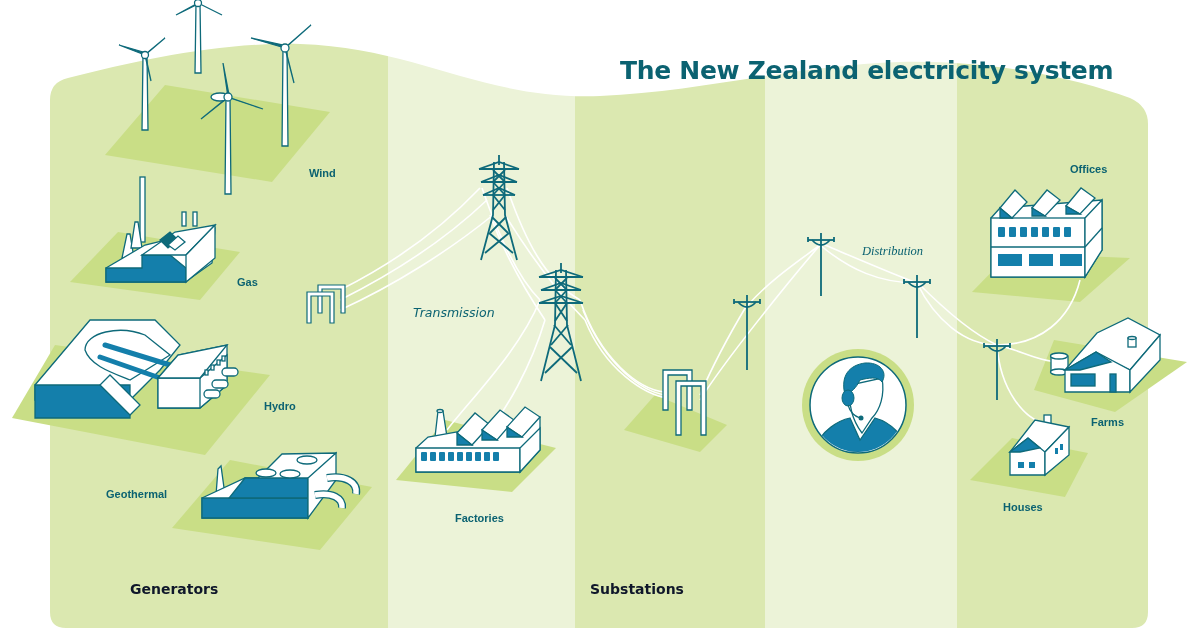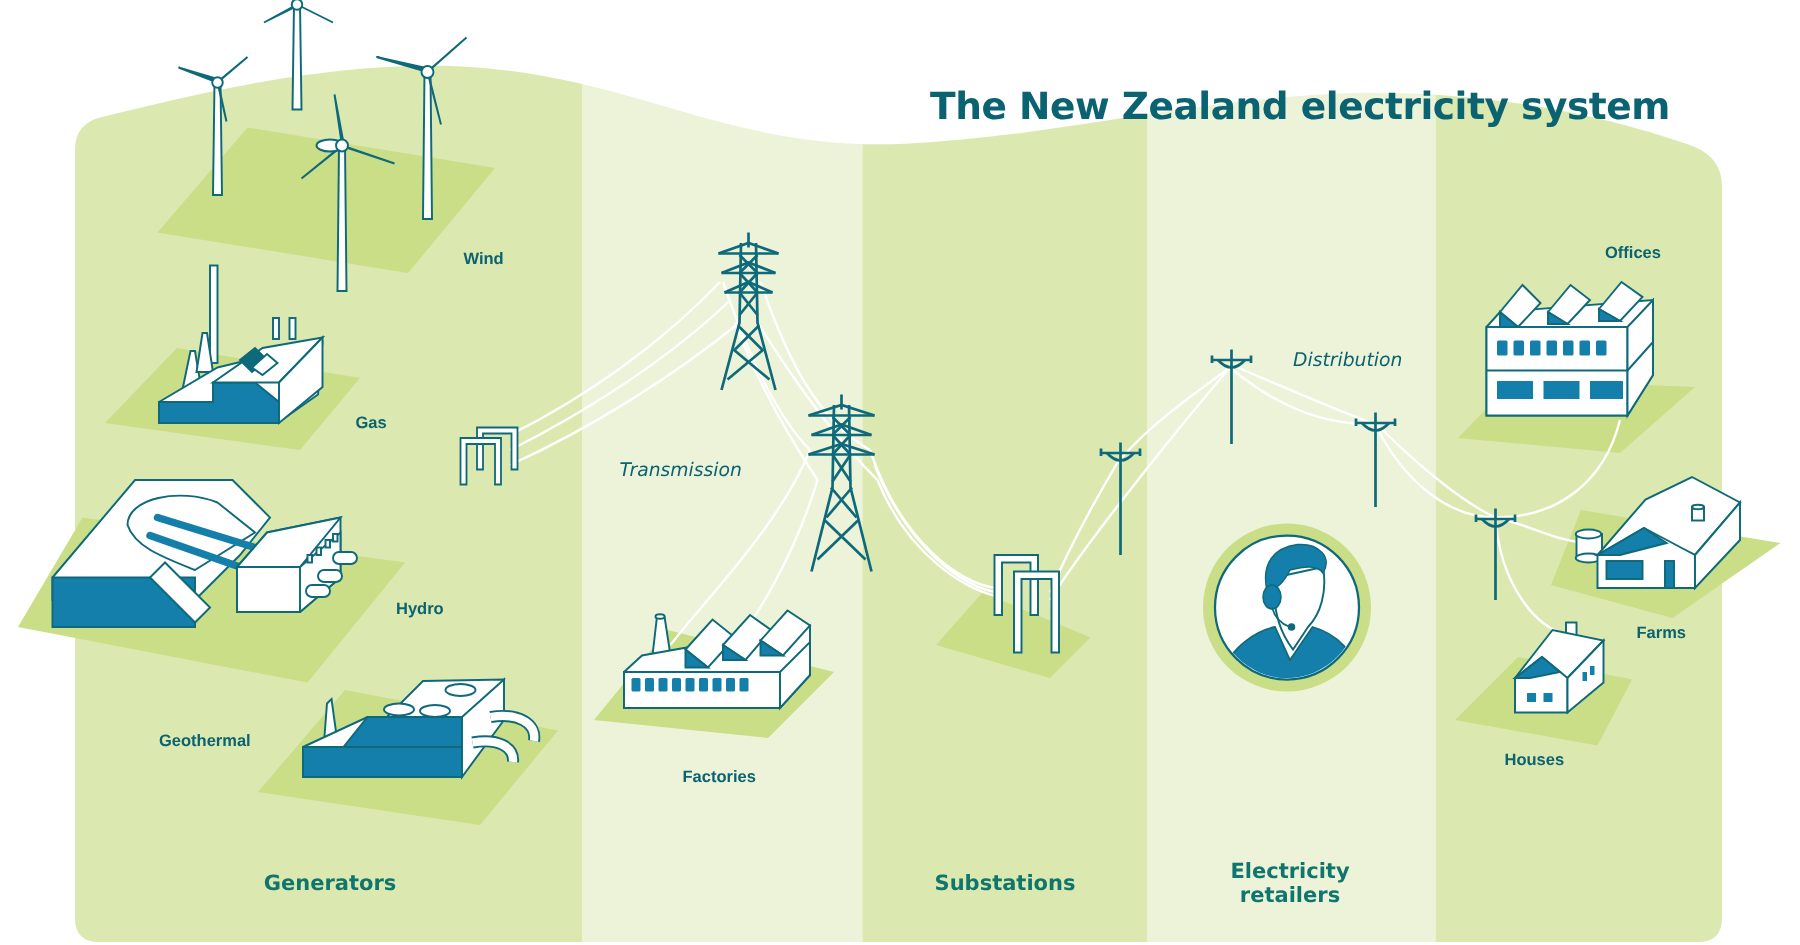--- a/index.html
+++ b/index.html
@@ -1,21 +1,21 @@
 <!DOCTYPE html>
 <html><head>
 <meta charset="utf-8">
 <style>
   html, body { margin: 0; padding: 0; background: #ffffff; }
   body { width: 1200px; height: 630px; position: relative; overflow: hidden; font-family: "DejaVu Sans", sans-serif; }
   #stage { position: absolute; left: 0; top: 0; width: 1200px; height: 494px; }
   .title { position: absolute; left: 620px; top: 56px; font-family: "DejaVu Sans", sans-serif; font-weight: bold; font-size: 25px; color: #0b6271; letter-spacing: -0.3px; white-space: nowrap; }
   .lbl { position: absolute; font-family: Liberation Sans, sans-serif; font-weight: bold; font-size: 11px; color: #0b6271; white-space: nowrap; }
   .lbl-it { position: absolute; font-family: "DejaVu Sans", sans-serif; font-style: italic; font-size: 12.5px; color: #0b6271; white-space: nowrap; }
-  .col-title { position: absolute; font-family: "DejaVu Sans", sans-serif; font-weight: bold; font-size: 14px; color: #0f766e; text-align: center; line-height: 16px; white-space: pre-line; }
+  .col-title { position: absolute; font-family: "DejaVu Sans", sans-serif; font-weight: bold; font-size: 14px; color: #0f172a; line-height: 16px; white-space: pre-line; }
 </style>
 </head>
 <body>
 
 <div id="stage">
   <svg width="1200" height="630" viewBox="0 0 1200 630" xmlns="http://www.w3.org/2000/svg">
     <defs>
       <clipPath id="bgclip">
         <path d="M50,100 Q50,82 68,78 C140,60 220,42 300,44 C420,48 480,100 600,96 C700,92 790,66 900,62 C1000,60 1080,80 1130,98 Q1148,106 1148,124 L1148,612 Q1148,628 1132,628 L66,628 Q50,628 50,612 Z"></path>
       </clipPath>
@@ -329,24 +329,22 @@
   </svg>
 
   <div class="title">The New Zealand electricity system</div>
 
   <div class="lbl" style="left:309px; top:167px;">Wind</div>
   <div class="lbl" style="left:237px; top:276px;">Gas</div>
   <div class="lbl" style="left:264px; top:400px;">Hydro</div>
   <div class="lbl" style="left:106px; top:488px;">Geothermal</div>
 
   <div class="lbl-it" style="left:413px; top:305px;text-align:right;">Transmission</div>
-  <div class="lbl-it" style="left:862px; top:232px;">Distribution</div>
+  <div class="lbl-it" style="left:862px; top:244px;font-family:Liberation Serif, serif;">Distribution</div>
 
   <div class="lbl" style="left:455px; top:512px;">Factories</div>
   <div class="lbl" style="left:1070px; top:163px;">Offices</div>
   <div class="lbl" style="left:1091px; top:416px;">Farms</div>
   <div class="lbl" style="left:1003px; top:501px;">Houses</div>
 
   <div class="col-title" style="left:130px; top:581px; width:180px;">Generators</div>
   <div class="col-title" style="left:590px; top:581px; width:160px;">Substations</div>
-  <div class="col-title" style="left:780px; top:573px; width:160px;">Electricity
-retailers</div>
 </div>
 
 </body></html>

